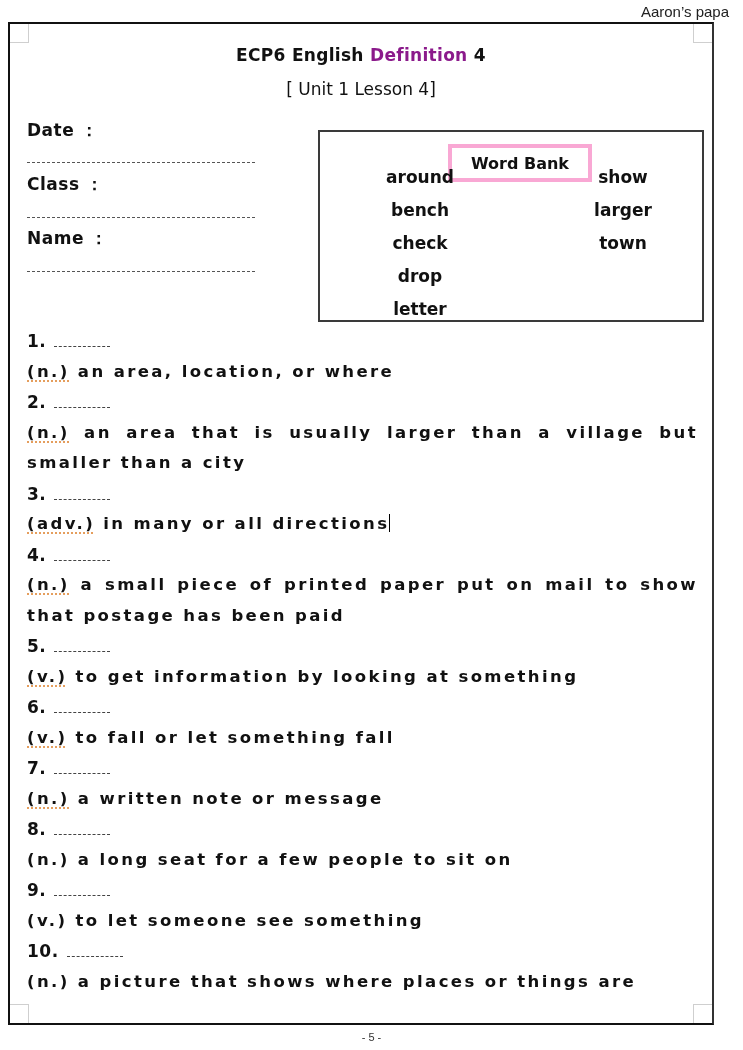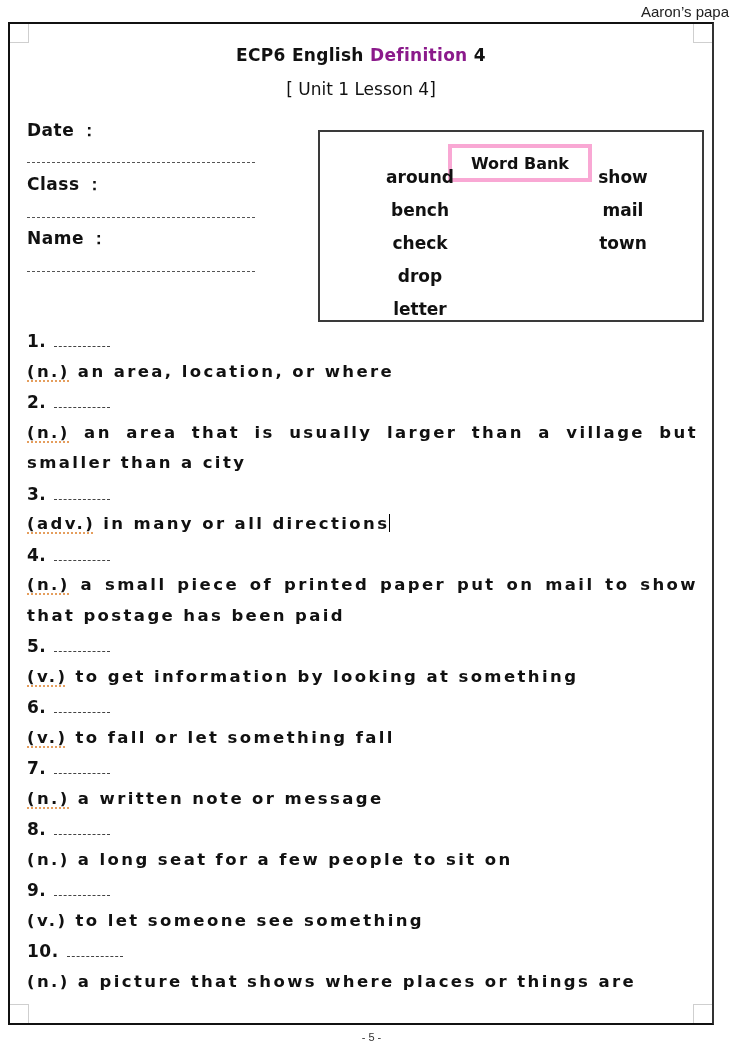--- a/index.html
+++ b/index.html
@@ -81,21 +81,21 @@
     <div class="wb-title">Word Bank</div>
     <div class="wb-col left">
       <div class="wb-word">around</div>
       <div class="wb-word">bench</div>
       <div class="wb-word">check</div>
       <div class="wb-word">drop</div>
       <div class="wb-word">letter</div>
     </div>
     <div class="wb-col right">
       <div class="wb-word">show</div>
-      <div class="wb-word">mail</div>
+      <div class="wb-word">larger</div>
       <div class="wb-word">town</div>
     </div>
   </div>
 
   <div class="questions">
     <div>
       <div class="q-num"><span>1.</span><span class="blank"></span></div>
       <div class="q-def"><span class="pos spell">(n.)</span><span> an area, location, or where</span></div>
     </div>
     <div>

